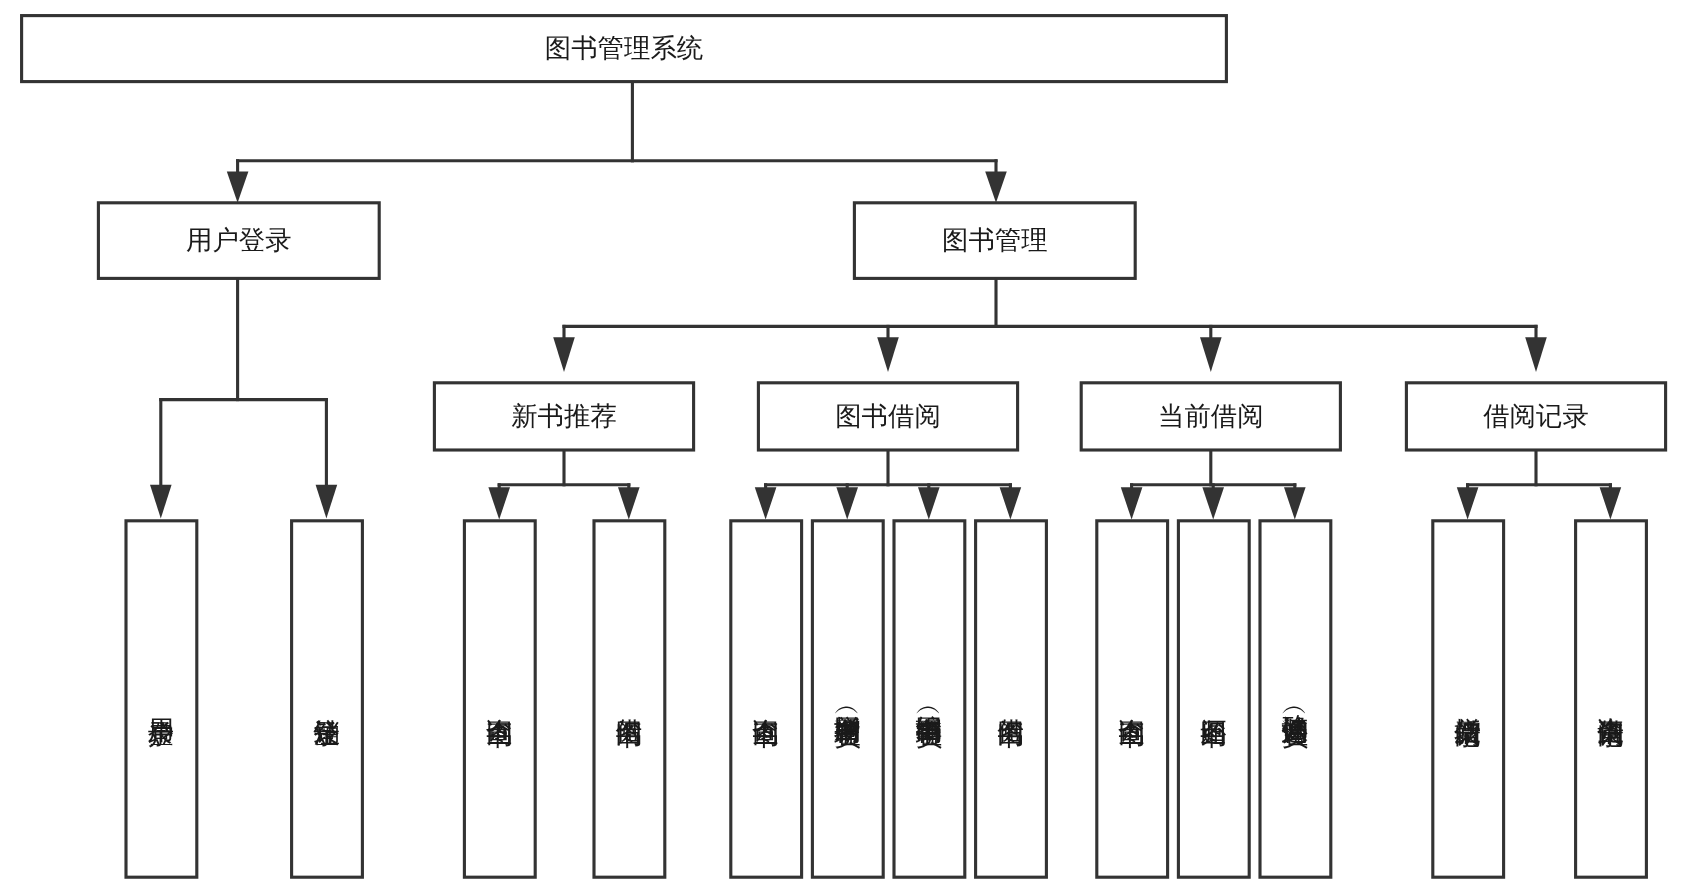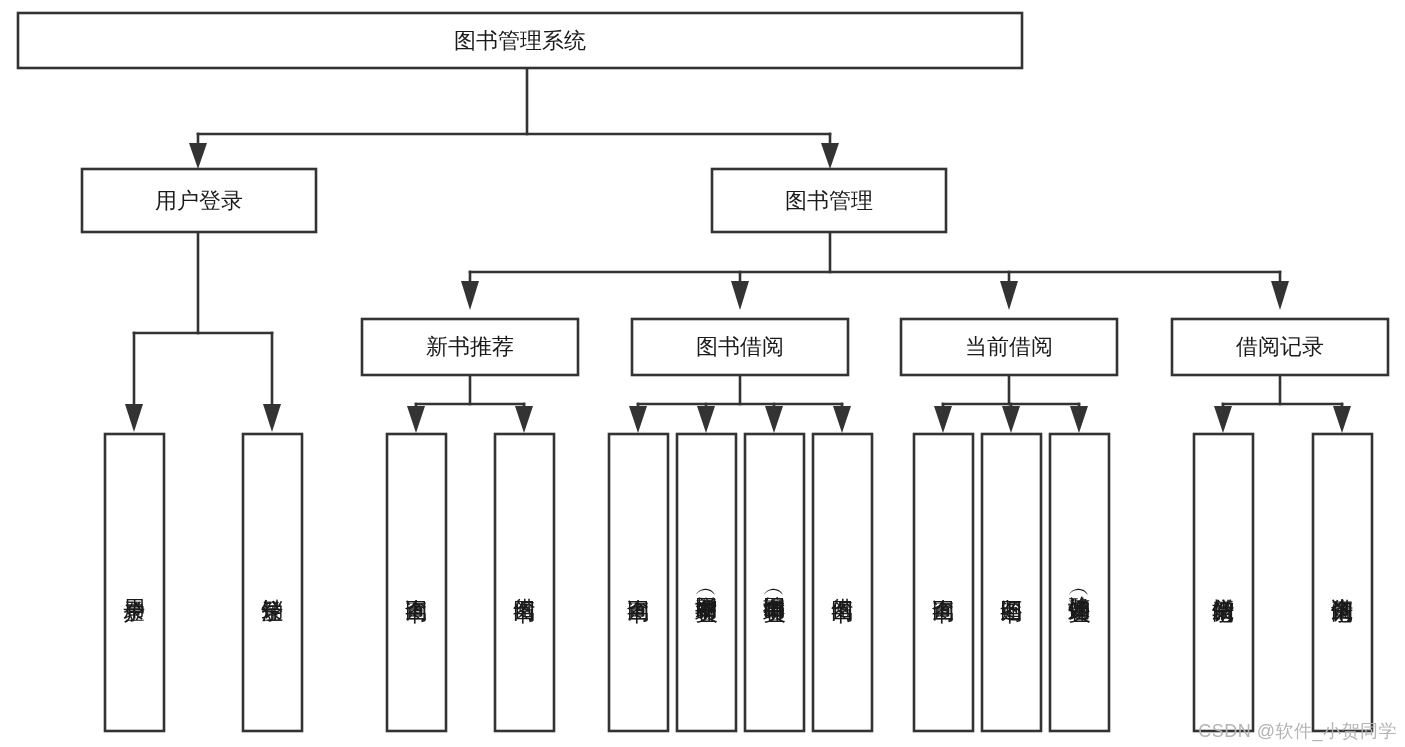--- a/index.html
+++ b/index.html
@@ -231,15 +231,14 @@
   <div class="leaf-label" style="left:745px; top:434px; width:59px; height:297px;">编辑图书（管理员）</div>
   <div class="leaf-label" style="left:813px; top:434px; width:59px; height:297px;">借阅图书</div>
 
   <div class="leaf-label" style="left:914px; top:434px; width:59px; height:297px;">查询图书</div>
   <div class="leaf-label" style="left:982px; top:434px; width:59px; height:297px;">归还图书</div>
   <div class="leaf-label" style="left:1050px; top:434px; width:59px; height:297px;">确认归还（管理员）</div>
 
   <div class="leaf-label" style="left:1194px; top:434px; width:59px; height:297px;">新增借阅记录</div>
   <div class="leaf-label" style="left:1313px; top:434px; width:59px; height:297px;">查询借阅记录</div>
 
-  <div class="watermark">CSDN @软件_小贺同学</div>
 
 </div>
 
 </body></html>

